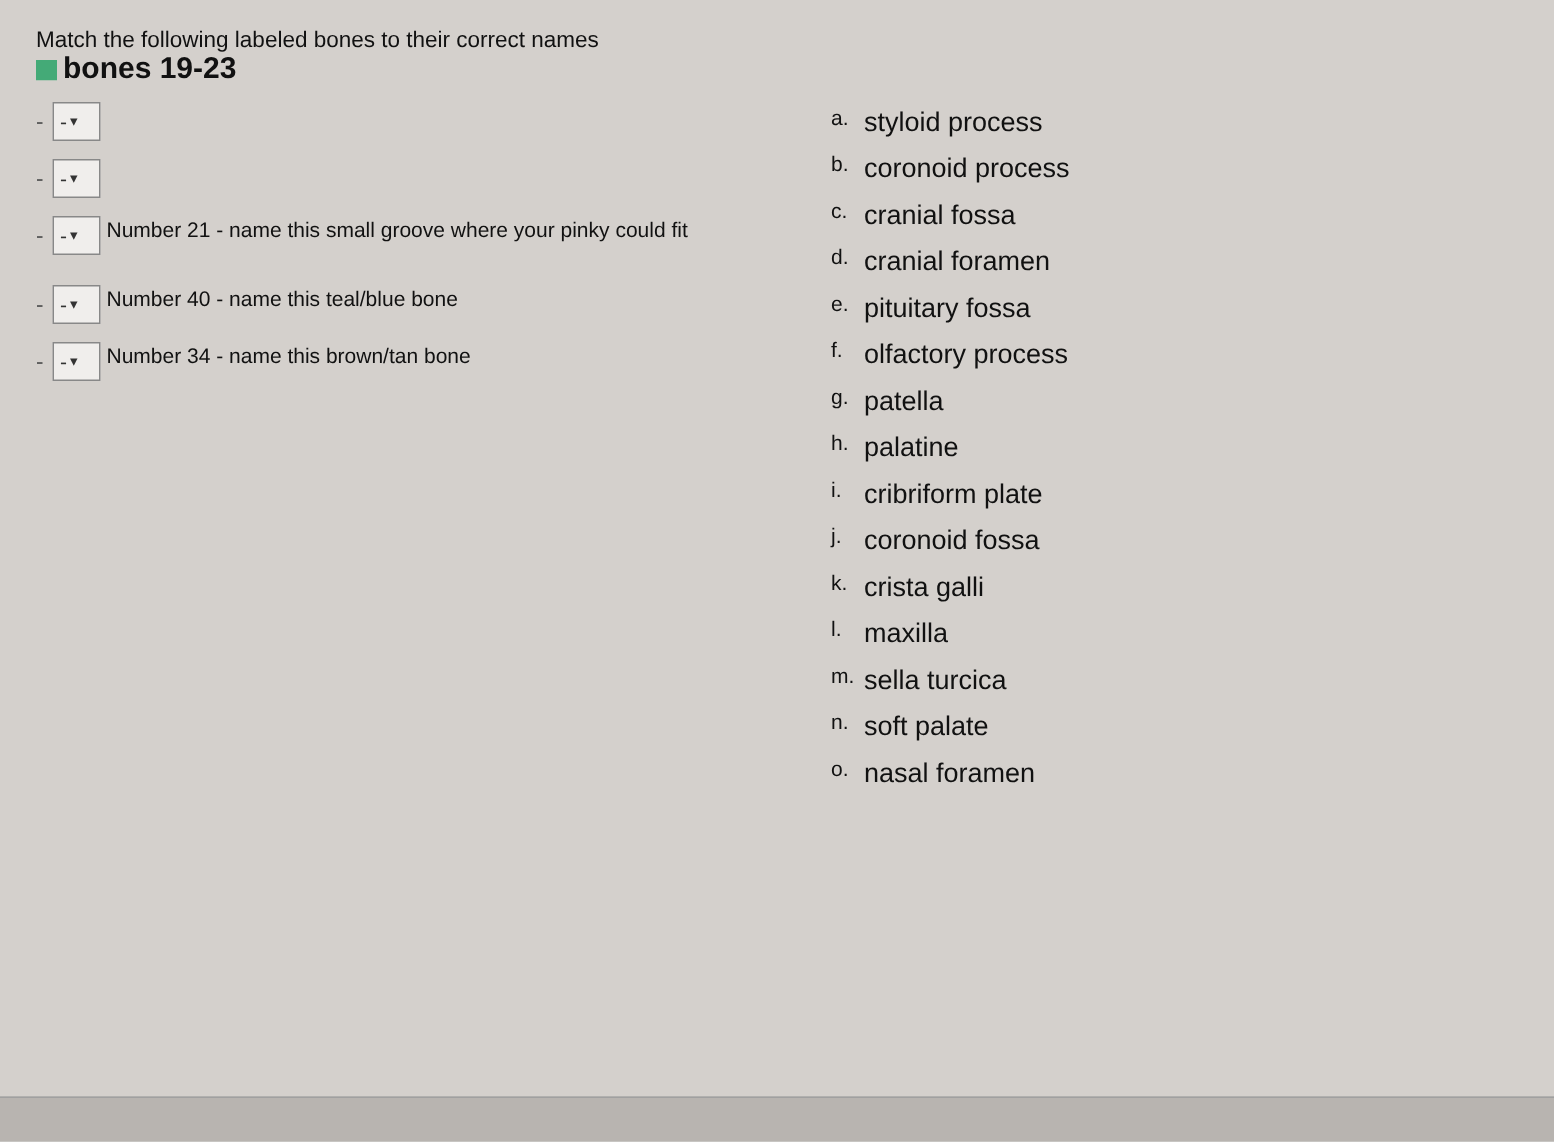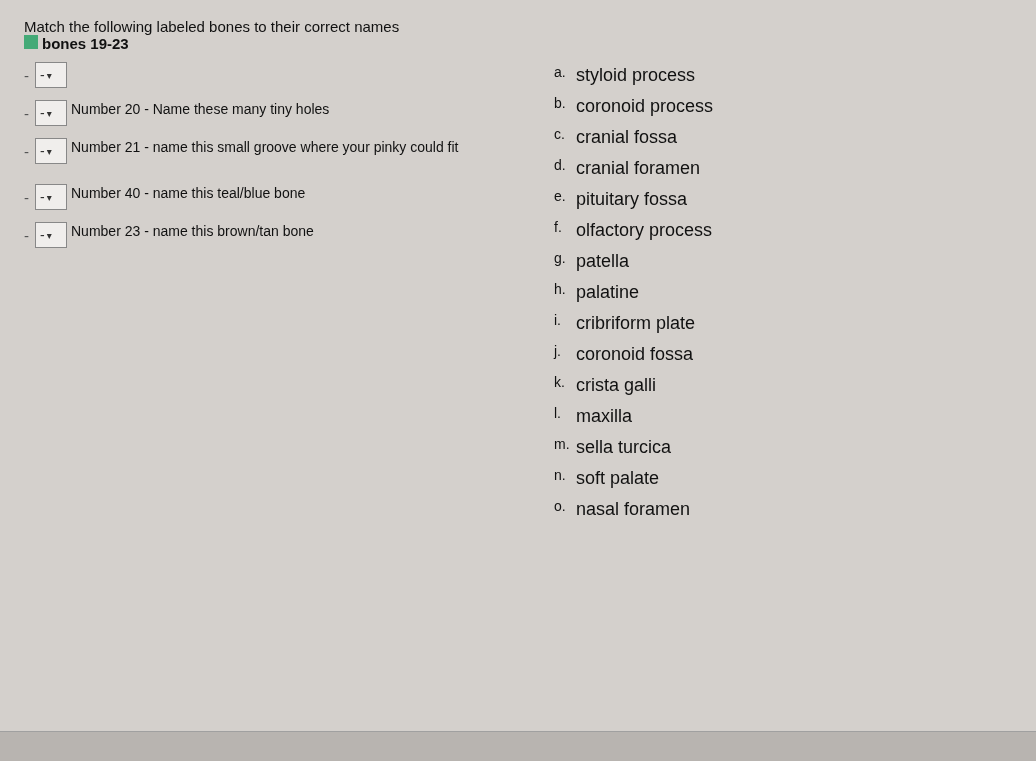--- a/index.html
+++ b/index.html
@@ -26,23 +26,23 @@
     }
 
     .instruction {
       font-size: 15px;
       margin-bottom: 0;
       color: #111;
     }
 
     .section-header {
       display: flex;
-      align-items: flex-start;
+      align-items: center;
       margin-bottom: 10px;
-      font-size: 15px;
+      font-size: 20px;
       font-weight: bold;
       color: #111;
     }
 
     .section-header-icon {
       width: 14px;
       height: 14px;
       background: #4a7;
       margin-right: 4px;
       clip-path: polygon(0 0, 100% 0, 100% 100%, 0 100%);
@@ -160,21 +160,20 @@
           <span class="select-arrow">▾</span>
         </div>
       </div>
 
       <div class="question-row">
         <span class="dash">-</span>
         <div class="select-wrapper">
           <span class="select-dash">-</span>
           <span class="select-arrow">▾</span>
         </div>
-        <span class="question-text">Number 20 - Name these many tiny holes</span>
       </div>
 
       <div class="question-row">
         <span class="dash">-</span>
         <div class="select-wrapper">
           <span class="select-dash">-</span>
           <span class="select-arrow">▾</span>
         </div>
         <span class="question-text">Number 21 - name this small groove where your pinky could fit</span>
       </div>
@@ -187,21 +186,21 @@
         </div>
         <span class="question-text">Number 40 - name this teal/blue bone</span>
       </div>
 
       <div class="question-row">
         <span class="dash">-</span>
         <div class="select-wrapper">
           <span class="select-dash">-</span>
           <span class="select-arrow">▾</span>
         </div>
-        <span class="question-text">Number 23 - name this brown/tan bone</span>
+        <span class="question-text">Number 34 - name this brown/tan bone</span>
       </div>
 
     </div>
 
     <div class="right-panel">
       <div class="answer-item">
         <span class="answer-letter">a.</span>
         <span class="answer-text">styloid process</span>
       </div>
       <div class="answer-item">

